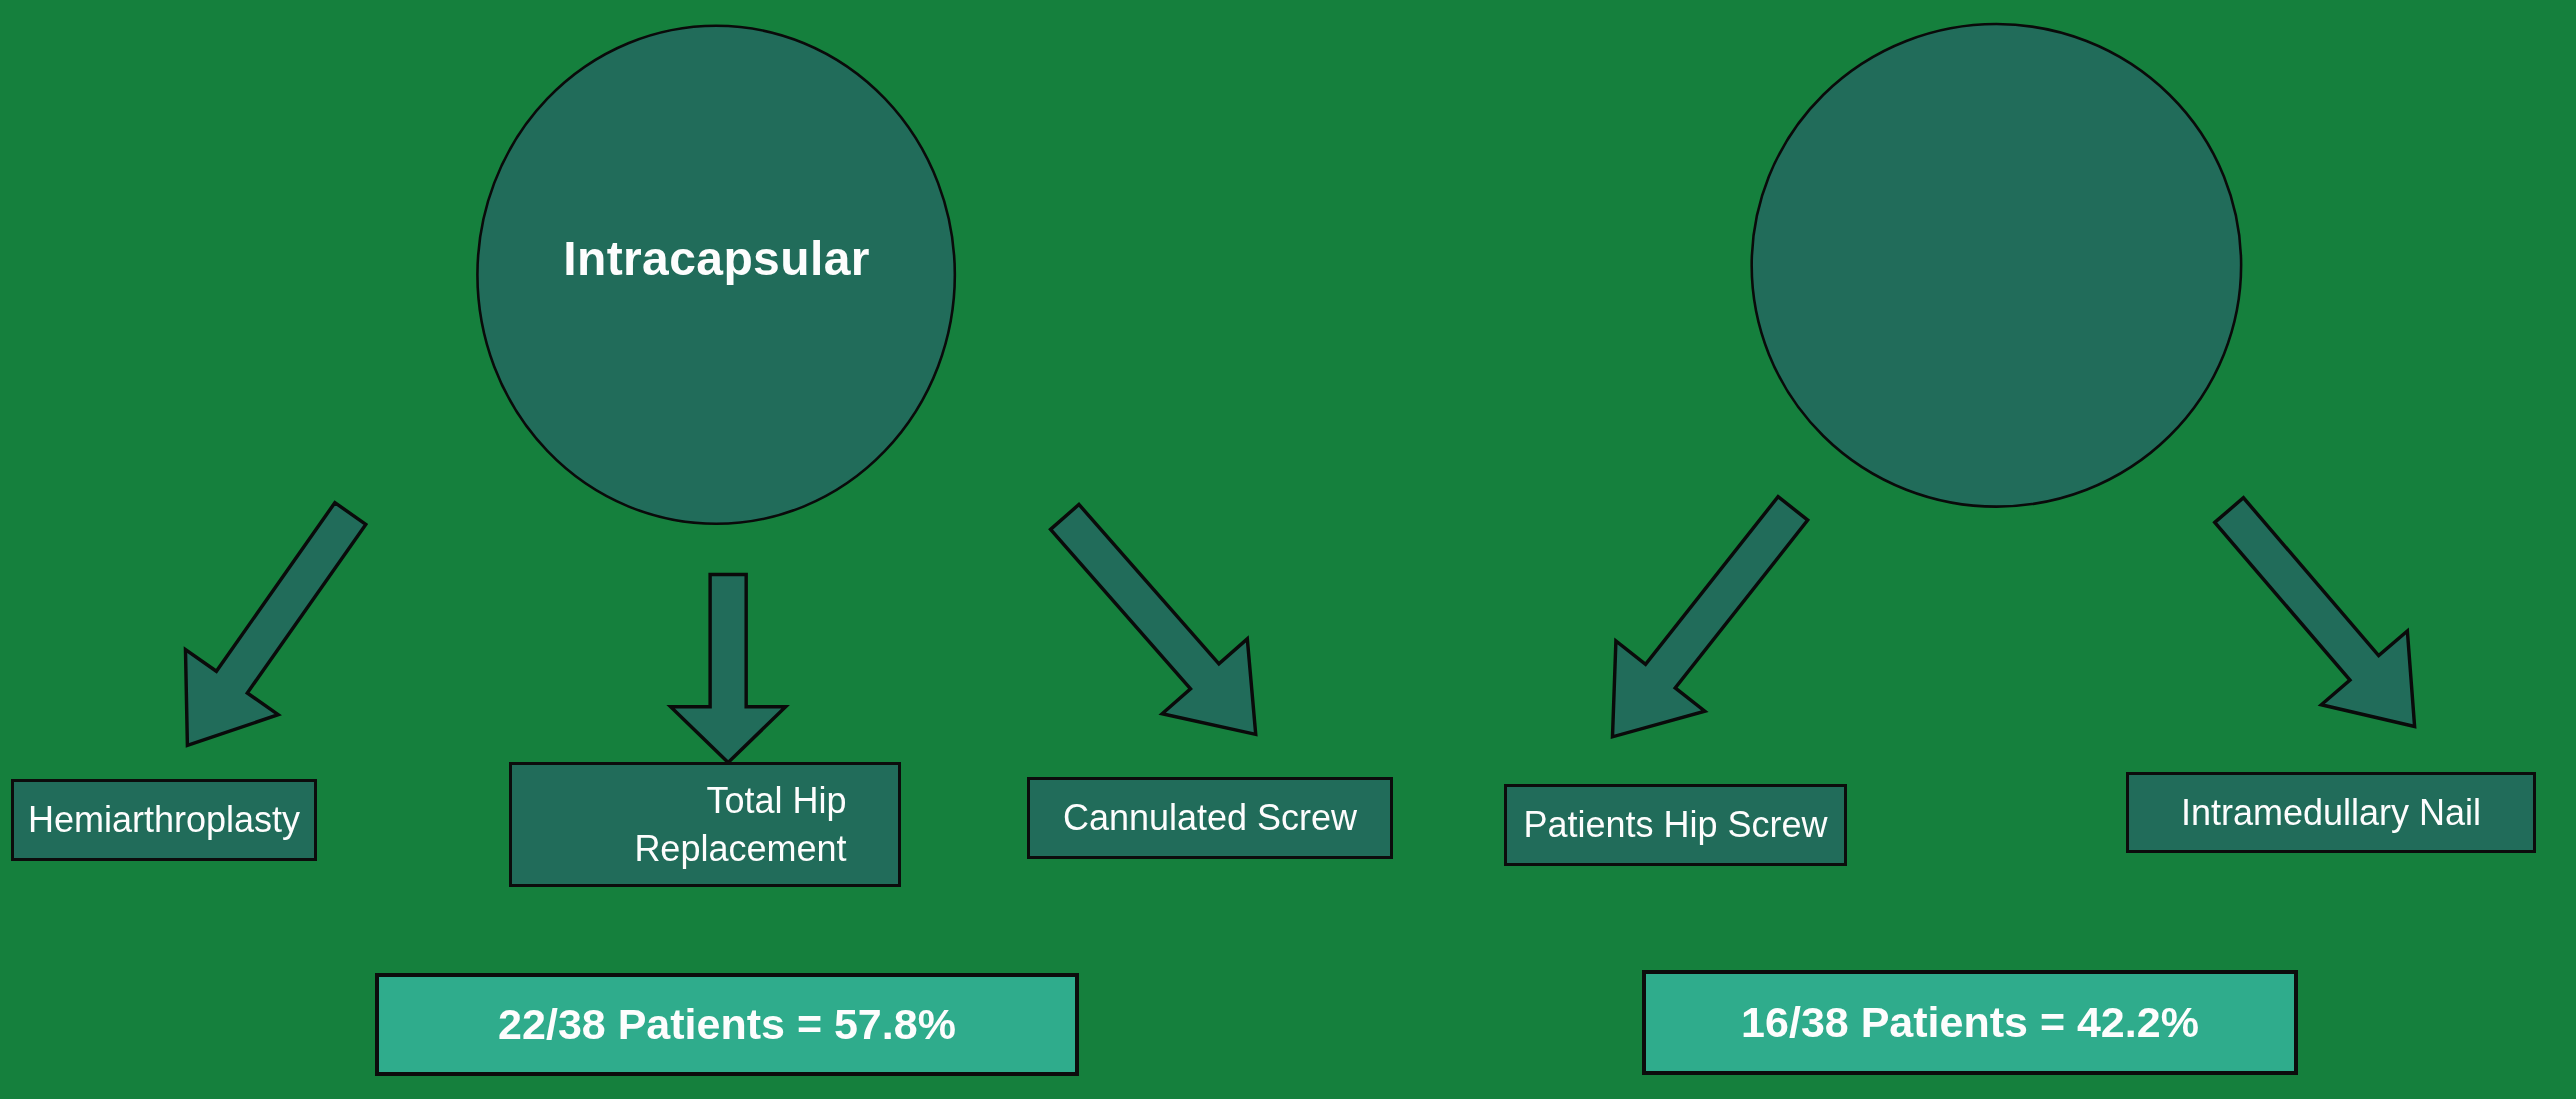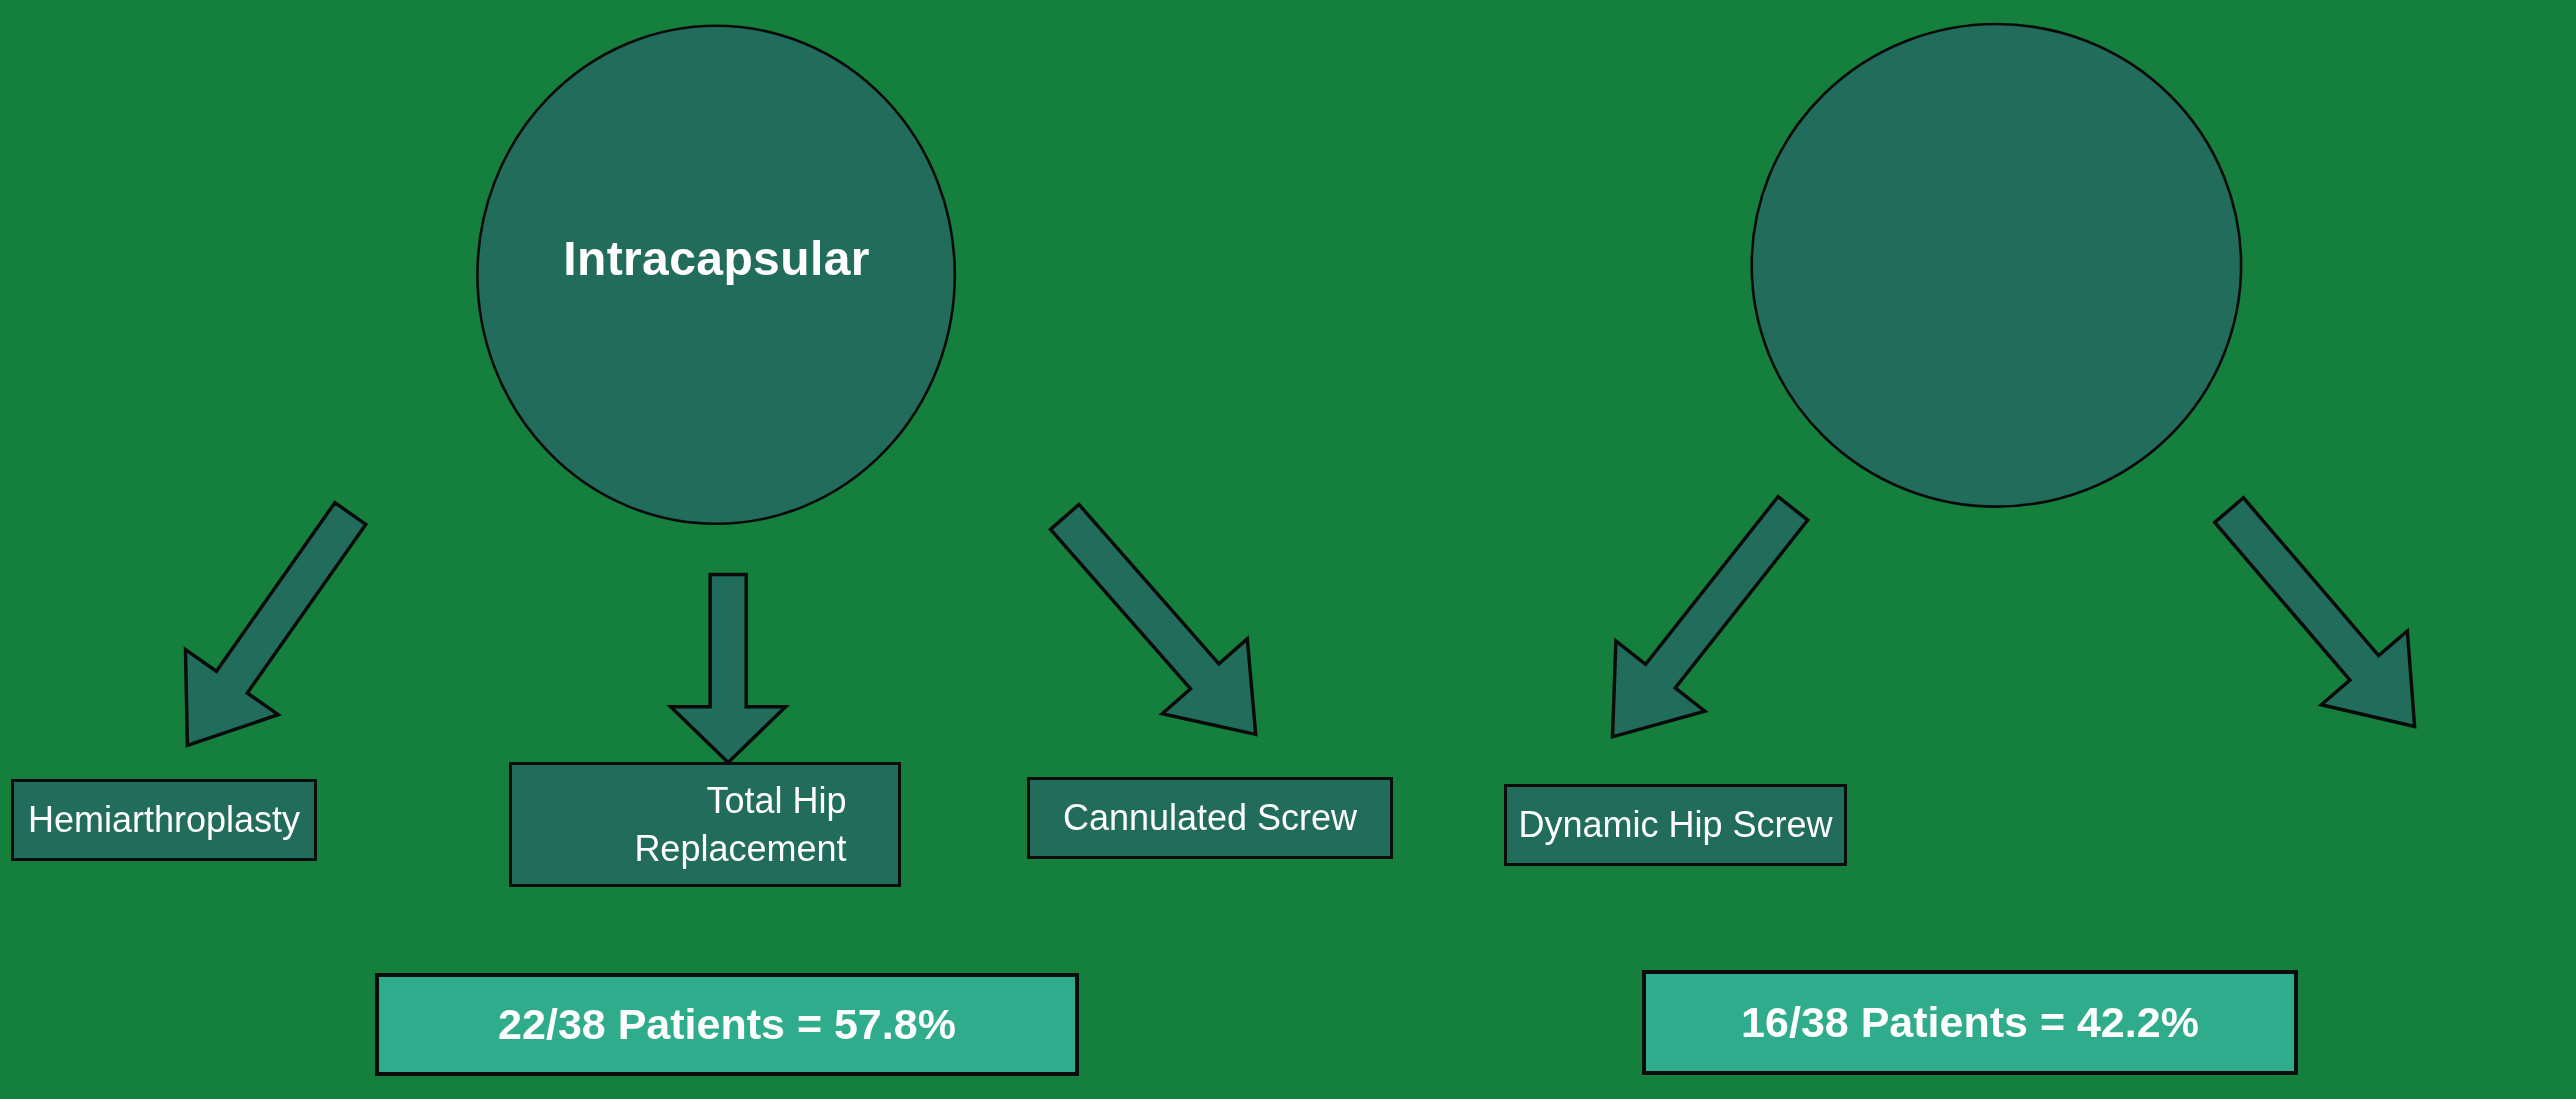--- a/index.html
+++ b/index.html
@@ -77,21 +77,24 @@
     <span>Hemiarthroplasty</span>
   </div>
   <div class="green-box" style="left:509px; top:762px; width:392px; height:125px;">
     <span class="wrap-text">Total Hip Replacement</span>
   </div>
   <div class="green-box" style="left:1027px; top:777px; width:366px; height:82px;">
     <span>Cannulated Screw</span>
   </div>
 
   <div class="green-box" style="left:1504px; top:784px; width:343px; height:82px;">
-    <span>Dynamic Hip Screw</span>
+    <span>Patients Hip Screw</span>
+  </div>
+  <div class="green-box" style="left:2126px; top:772px; width:410px; height:81px;">
+    <span>Intramedullary Nail</span>
   </div>
 
   <div class="stat-box" style="left:375px; top:973px; width:704px; height:103px;">
     <span>22/38 Patients = 57.8%</span>
   </div>
   <div class="stat-box" style="left:1642px; top:970px; width:656px; height:105px;">
     <span>16/38 Patients = 42.2%</span>
   </div>
 
 </div>

